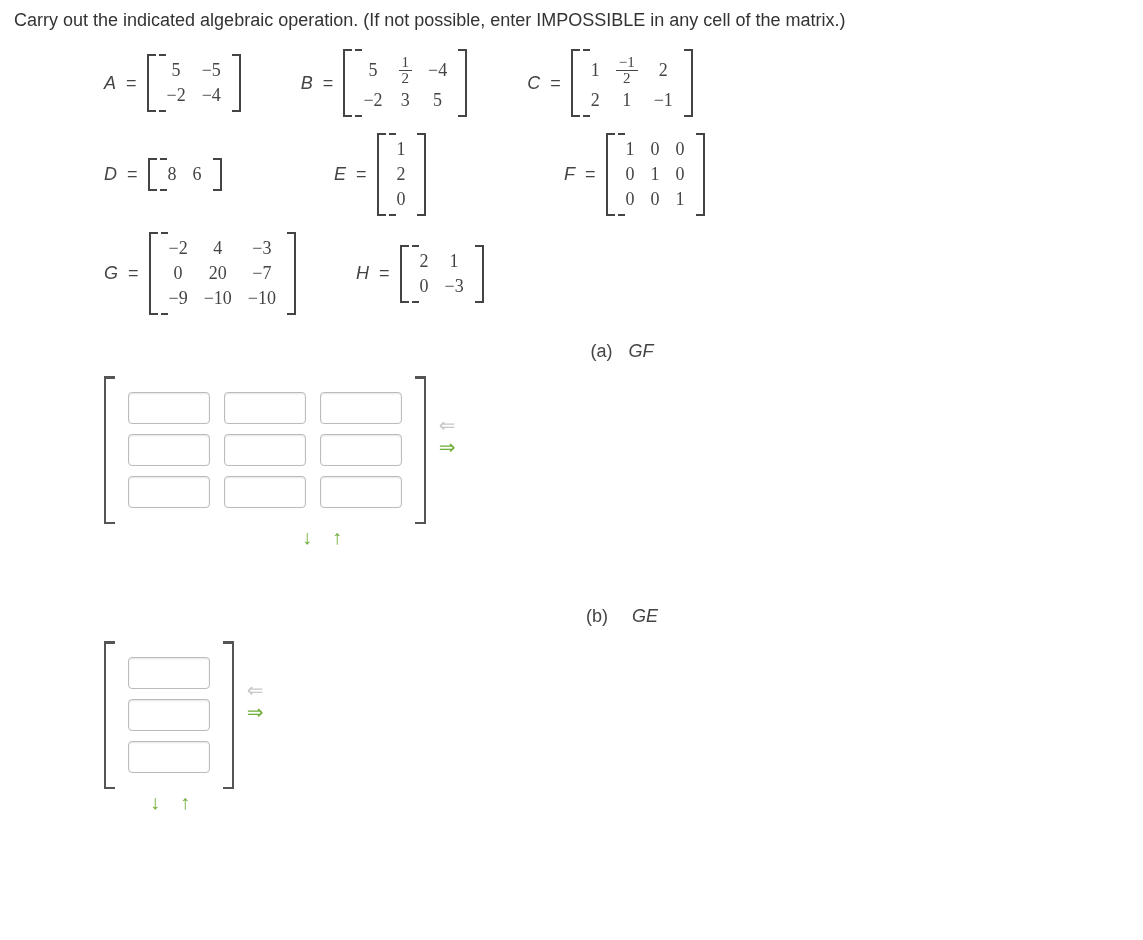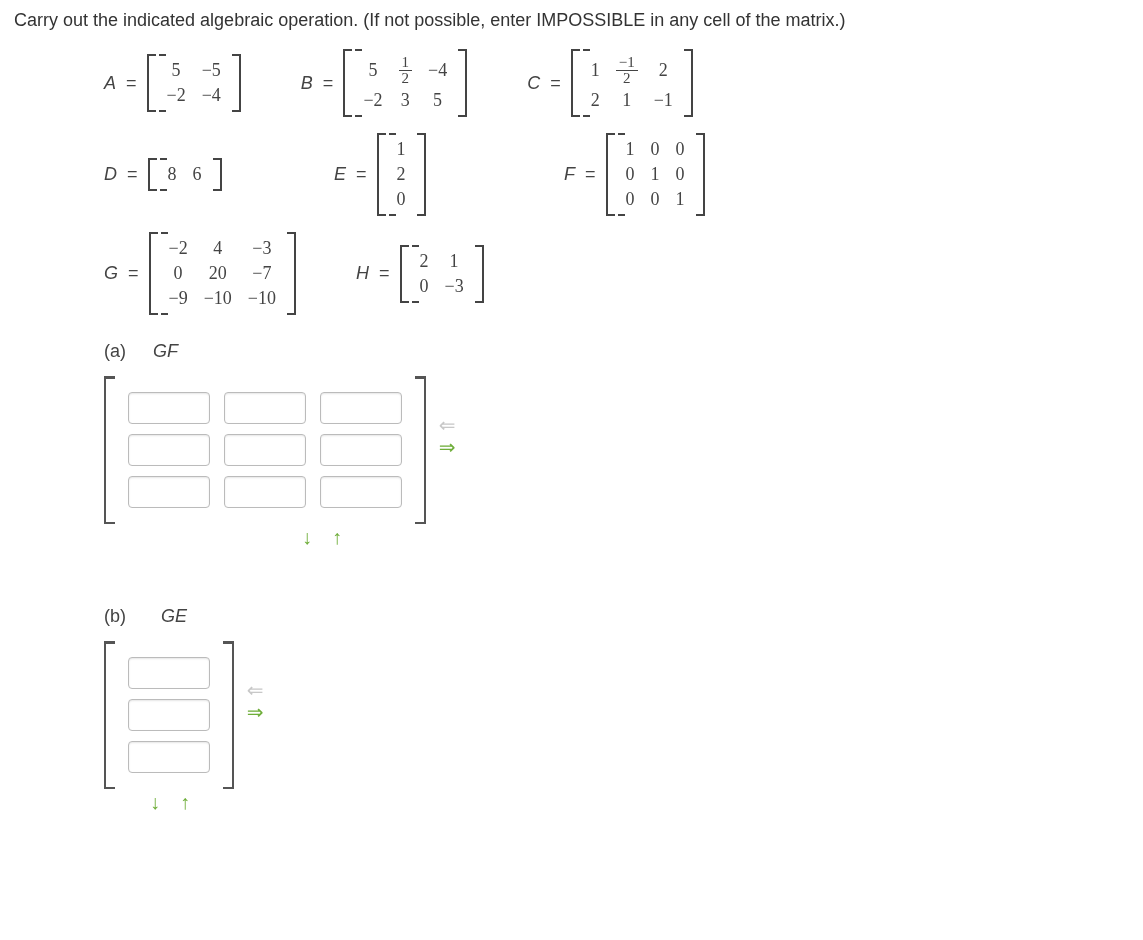--- a/index.html
+++ b/index.html
@@ -31,21 +31,21 @@
   .bmat .tl{left:0;top:0;} 
   .bmat-corners{position:relative;}
   .bmat-corners .c{position:absolute;width:7px;height:2px;background:#444;}
   .bmat-corners .c.tl{top:0;left:0;} .bmat-corners .c.tr{top:0;right:0;}
   .bmat-corners .c.bl{bottom:0;left:0;} .bmat-corners .c.br{bottom:0;right:0;}
   .mtab{border-collapse:collapse;font-family:Verdana;font-size:18px;}
   .mtab td{padding:2px 8px;text-align:center;}
   .frac{display:inline-flex;flex-direction:column;align-items:center;font-size:15px;line-height:1;vertical-align:middle;}
   .frac .num{border-bottom:1.5px solid #444;padding:0 3px;}
   .frac .den{padding:0 3px;}
-  .part{margin:26px 0 14px 90px;font-size:18px;}
+  .part{margin:26px 0 14px 90px;font-size:18px;text-align:center;}
   .part-lbl{display:inline-block;width:44px;}
   .ans-block{display:flex;align-items:flex-start;gap:8px;margin-left:90px;}
   .ans-mat{
     display:flex;align-items:center;position:relative;padding:6px 8px;
     border-left:2.5px solid #555;border-right:2.5px solid #555;
   }
   .ans-mat .cc{position:absolute;width:9px;height:2.5px;background:#555;}
   .ans-mat .cc.tl{top:0;left:0;} .ans-mat .cc.tr{top:0;right:0;}
   .ans-mat .cc.bl{bottom:0;left:0;} .ans-mat .cc.br{bottom:0;right:0;}
   .ans-grid{display:table;border-spacing:14px 10px;}

